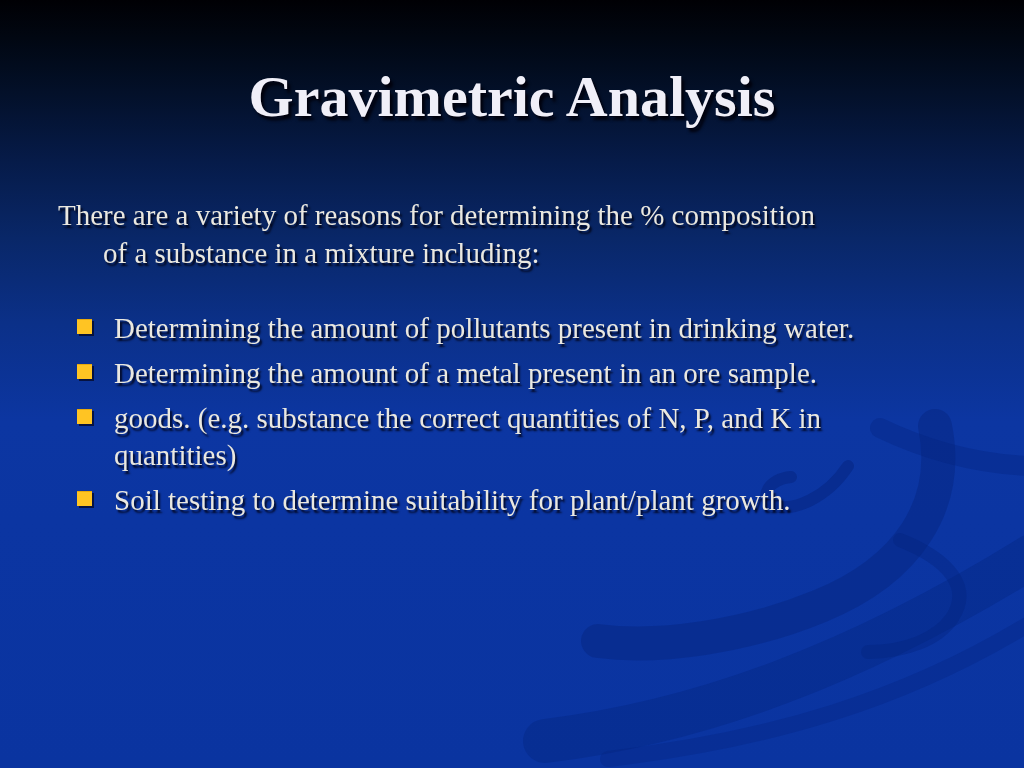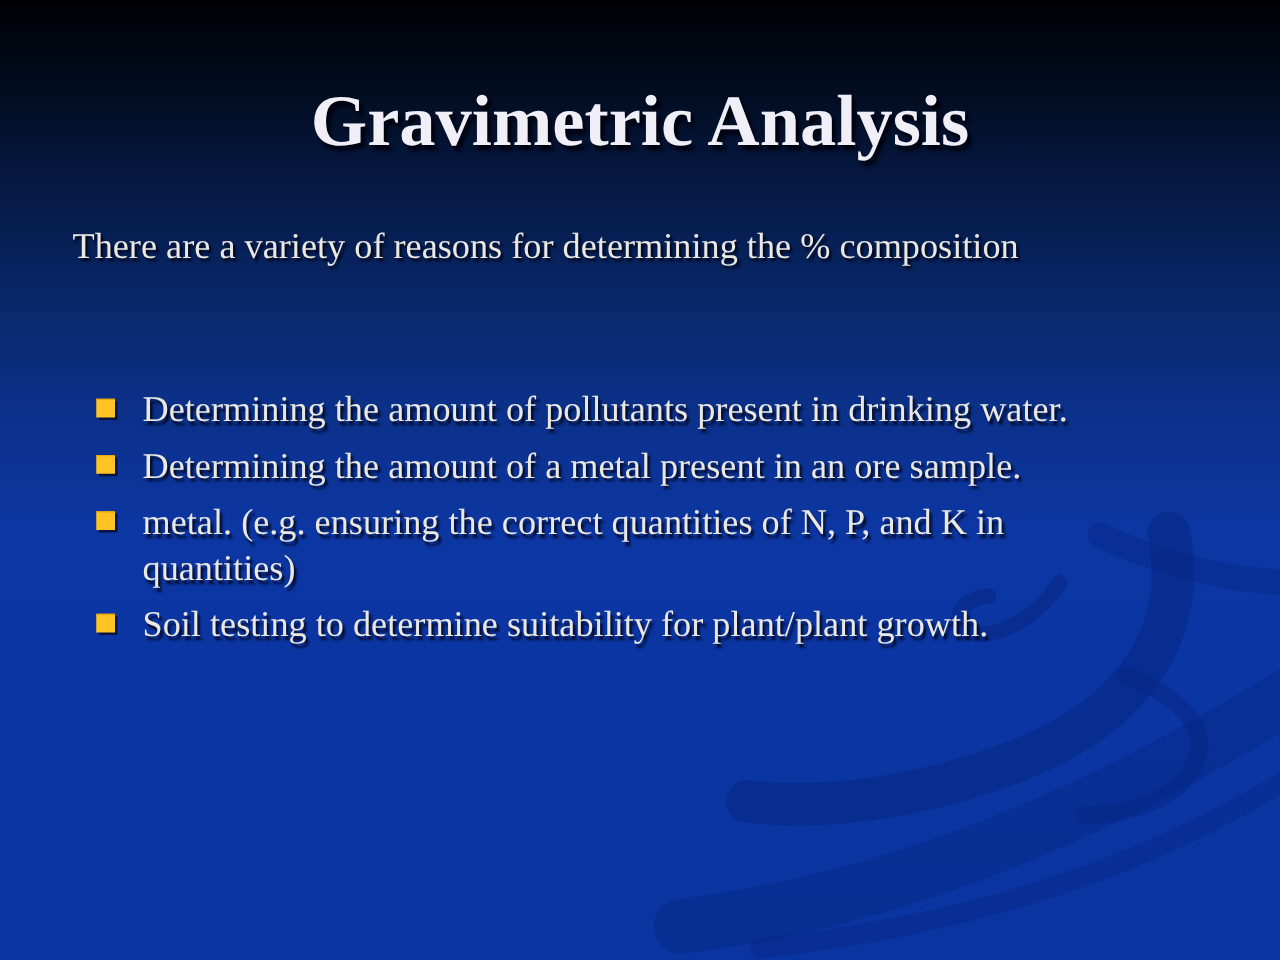--- a/index.html
+++ b/index.html
@@ -41,21 +41,21 @@
     font-size: 58px;
     font-weight: bold;
     line-height: 70px;
     color: #f0eff8;
     text-shadow: 3px 4px 3px rgba(0, 0, 12, 0.95), 1px 1px 0 rgba(0,0,20,0.7);
     letter-spacing: 0px;
     margin: 0;
   }
   .intro {
     position: absolute;
-    top: 178px;
+    top: 196px;
     left: 58px;
     width: 930px;
     z-index: 2;
     color: #eae8e0;
     font-size: 29px;
     line-height: 38px;
     text-shadow: 2px 3px 2px rgba(0, 0, 15, 0.85);
   }
   .intro .line-wrap {
     padding-left: 45px;
@@ -107,20 +107,21 @@
       <path d="M 848 466 C 827 498 792 513 773 505 C 759 498 768 479 791 477" stroke-width="12" opacity="0.45"></path>
       <path d="M 880 428 C 930 452 980 464 1030 466" stroke-width="20" opacity="0.30"></path>
       <path d="M 900 540 C 950 560 972 588 952 618 C 938 639 905 652 868 652" stroke-width="14" opacity="0.35"></path>
     </g>
   </svg>
 
   <h1 class="title">Gravimetric Analysis</h1>
 
   <div class="intro">
     <div class="line">There are a variety of reasons for determining the % composition</div>
+    <div class="line line-wrap">of a substance in a mixture including:</div>
   </div>
 
   <ul class="bullet-list">
 
     <li class="bullet-item">
       <span class="bullet-marker"></span>
       <div class="bullet-text">
         <div class="line">Determining the amount of pollutants present in drinking water.</div>
       </div>
     </li>
@@ -128,21 +129,21 @@
     <li class="bullet-item">
       <span class="bullet-marker"></span>
       <div class="bullet-text">
         <div class="line">Determining the amount of a metal present in an ore sample.</div>
       </div>
     </li>
 
     <li class="bullet-item">
       <span class="bullet-marker"></span>
       <div class="bullet-text">
-        <div class="line">metal. (e.g. ensuring the correct quantities of N, P, and K in</div>
+        <div class="line">goods. (e.g. substance the correct quantities of N, P, and K in</div>
         <div class="line">quantities)</div>
       </div>
     </li>
 
     <li class="bullet-item">
       <span class="bullet-marker"></span>
       <div class="bullet-text">
         <div class="line">Soil testing to determine suitability for plant/plant growth.</div>
       </div>
     </li>

